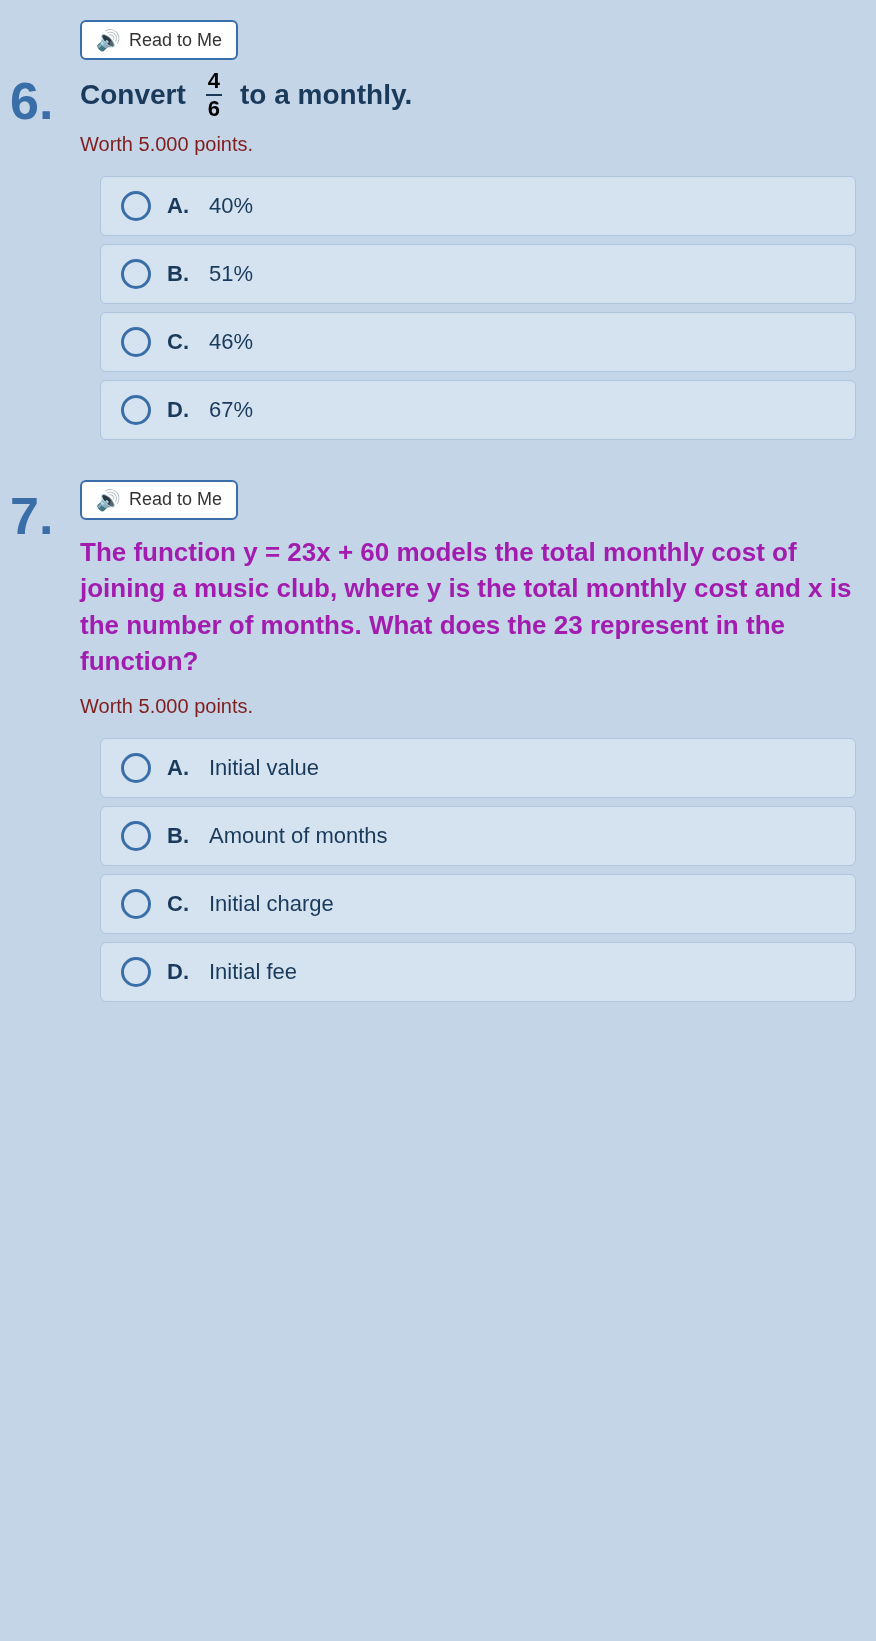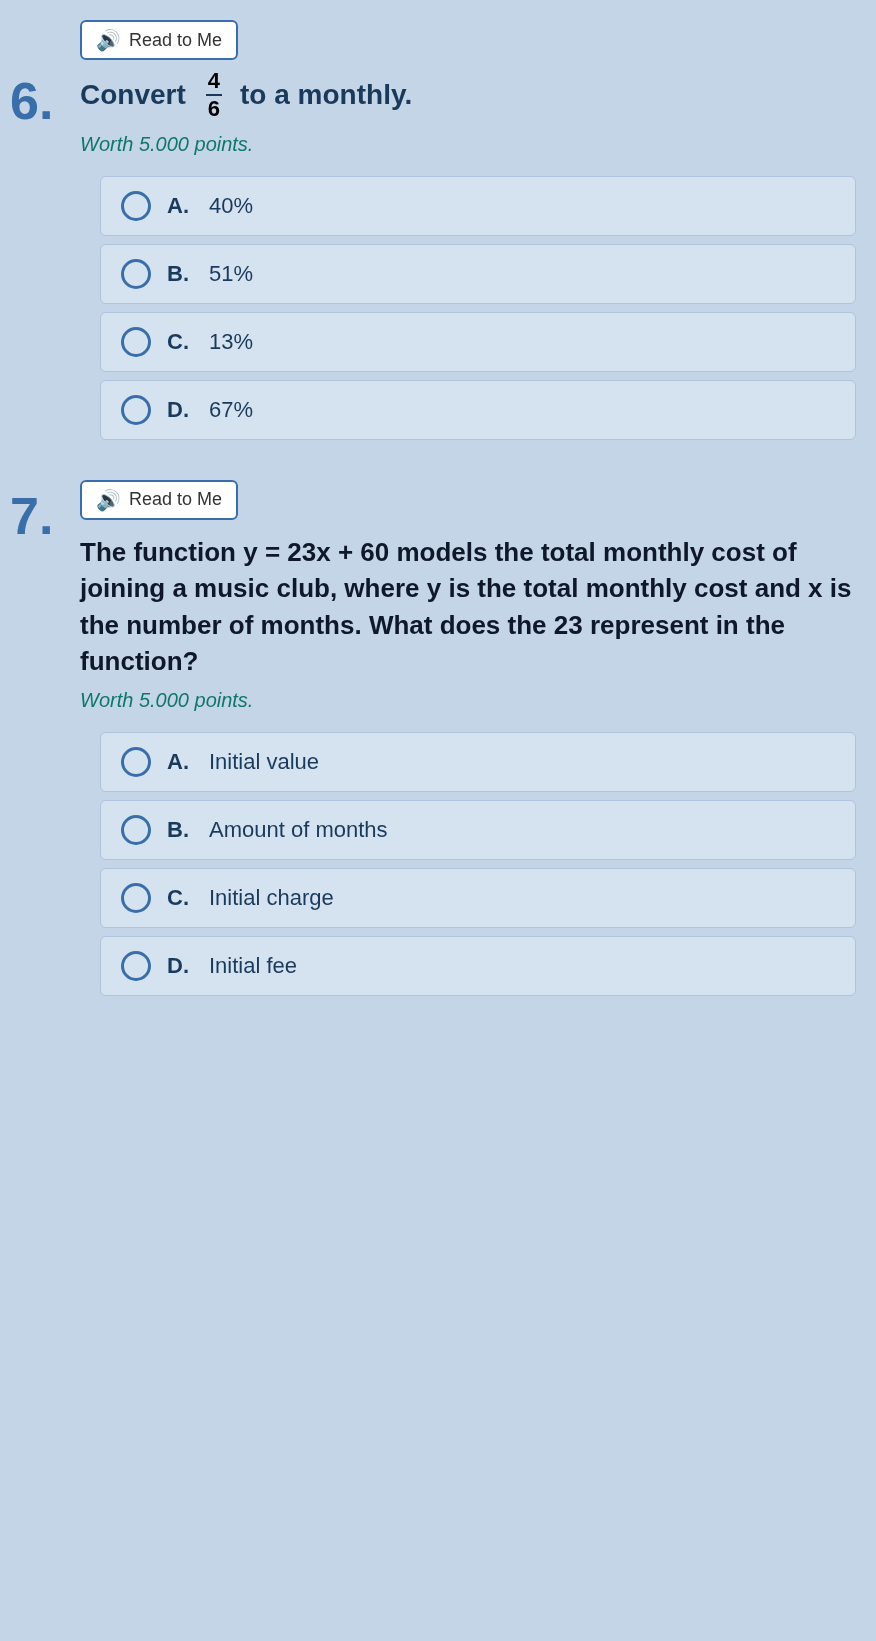--- a/index.html
+++ b/index.html
@@ -90,23 +90,22 @@
       line-height: 1.2;
     }
 
     .fraction-denominator {
       padding: 0 2px;
       line-height: 1.2;
     }
 
     .worth-text {
       font-size: 20px;
-      color: #0f766e;
+      color: #7f1d1d;
       margin-bottom: 20px;
-      font-style: italic;
     }
 
     .options-list {
       display: flex;
       flex-direction: column;
       gap: 8px;
       margin-left: 20px;
     }
 
     .option-item {
@@ -147,23 +146,23 @@
       display: flex;
       align-items: center;
       flex-wrap: wrap;
       gap: 8px;
       margin-bottom: 6px;
     }
 
     .q7-text-block {
       font-size: 26px;
       font-weight: bold;
-      color: #0f172a;
+      color: #a21caf;
       line-height: 1.4;
-      margin-bottom: 10px;
+      margin-bottom: 16px;
     }
 
     .q6-question-line {
       display: flex;
       align-items: center;
       flex-wrap: wrap;
       gap: 4px;
       margin-bottom: 10px;
     }
   </style>
@@ -201,21 +200,21 @@
           <span class="option-text">40%</span>
         </div>
         <div class="option-item">
           <div class="radio-circle"></div>
           <span class="option-label">B.</span>
           <span class="option-text">51%</span>
         </div>
         <div class="option-item">
           <div class="radio-circle"></div>
           <span class="option-label">C.</span>
-          <span class="option-text">13%</span>
+          <span class="option-text">46%</span>
         </div>
         <div class="option-item">
           <div class="radio-circle"></div>
           <span class="option-label">D.</span>
           <span class="option-text">67%</span>
         </div>
       </div>
 
     </div>
   </div>

